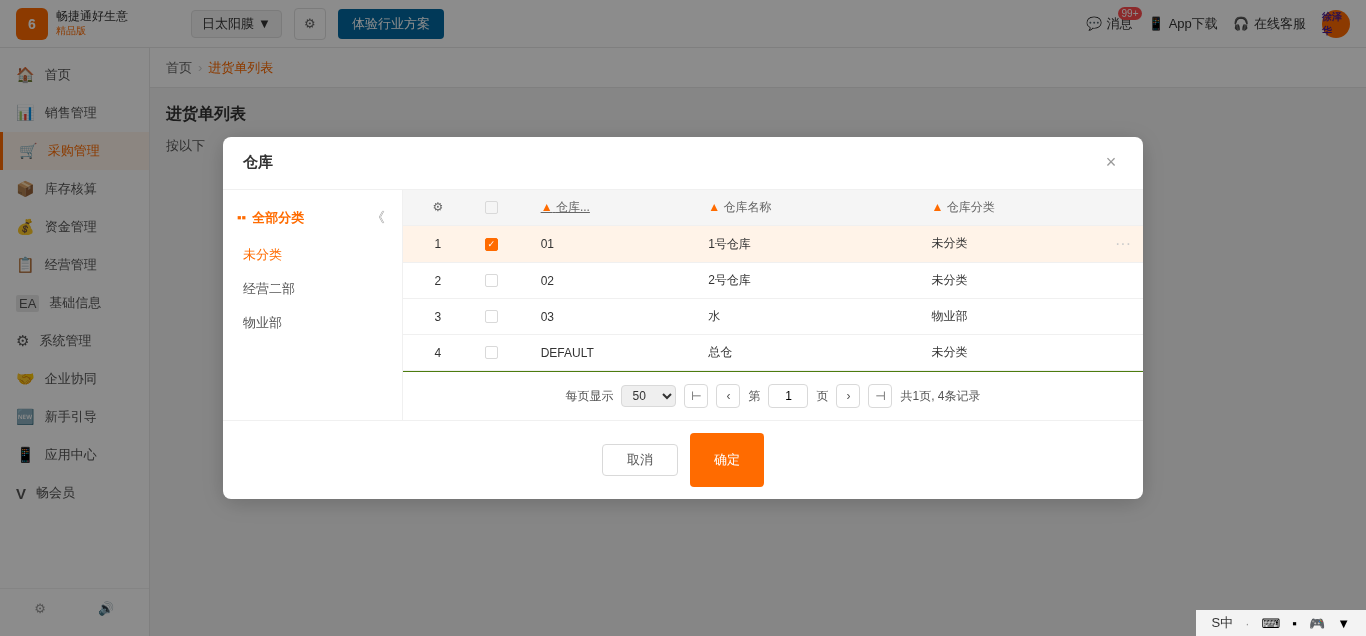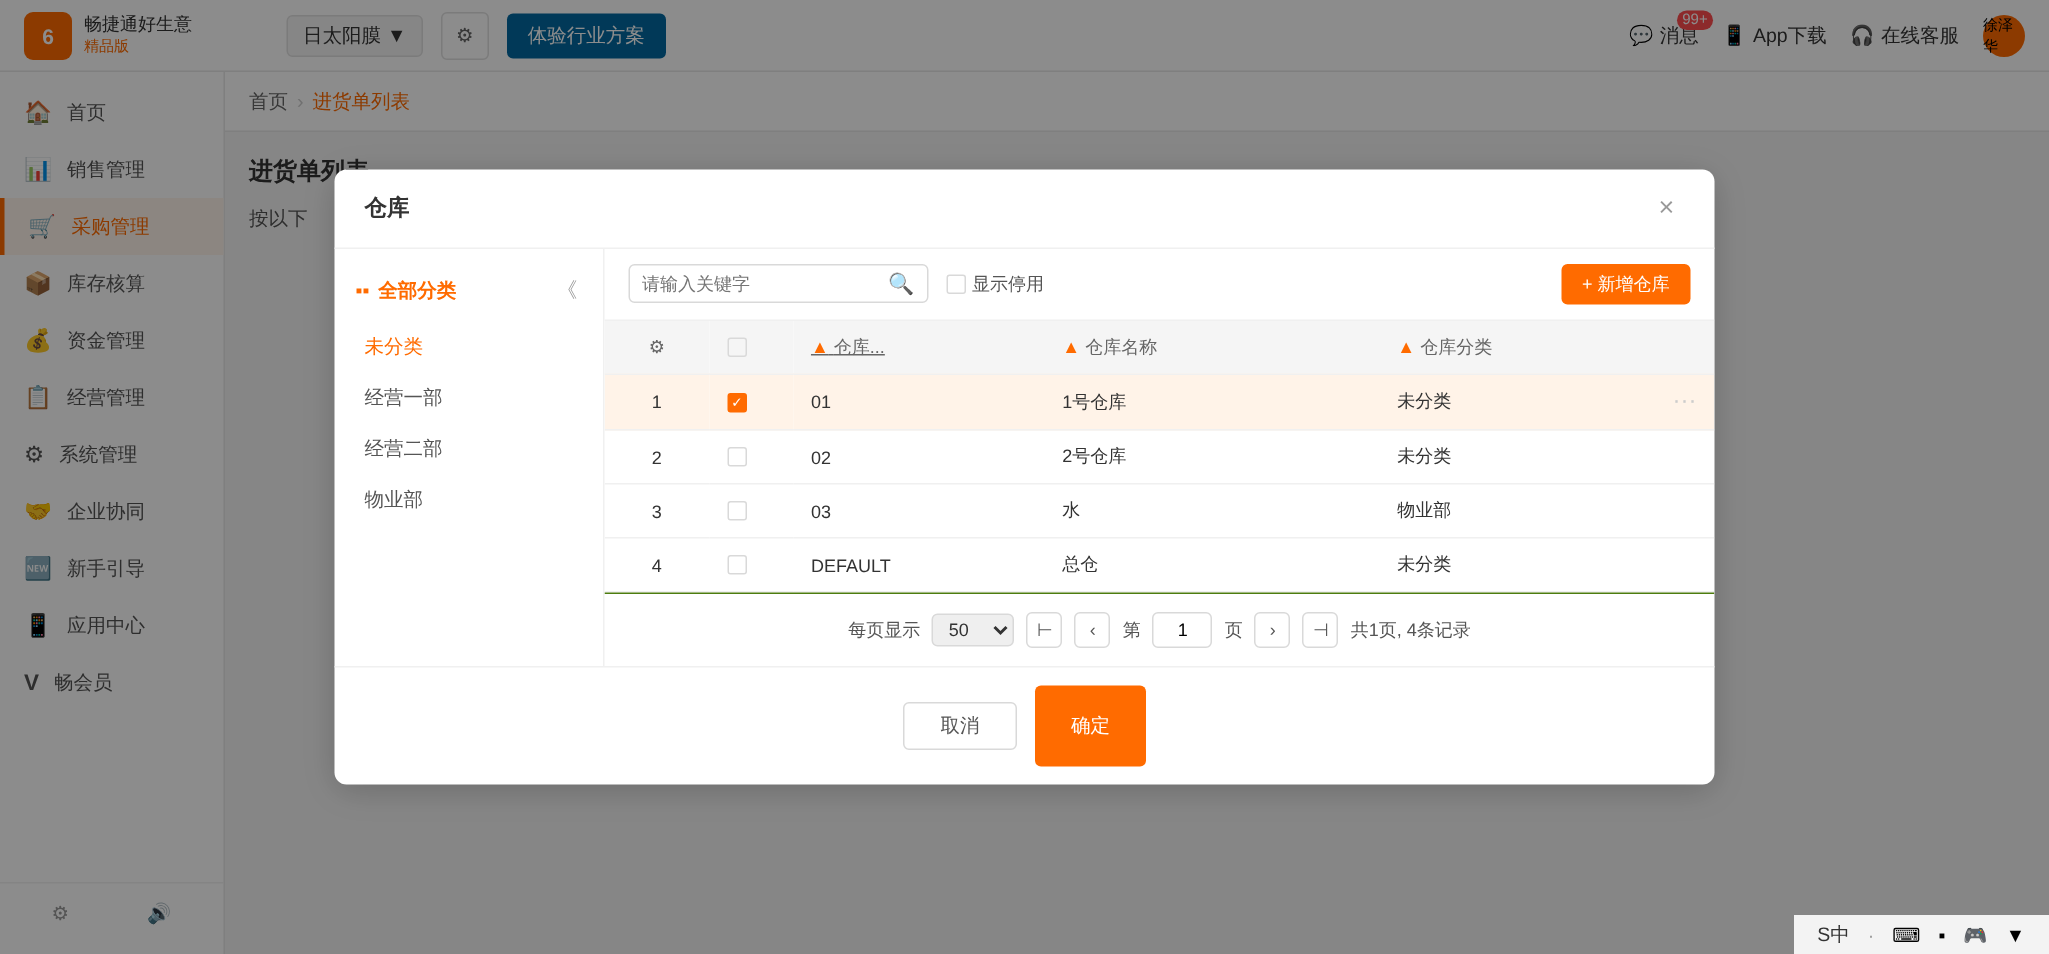--- a/index.html
+++ b/index.html
@@ -69,21 +69,21 @@
       padding: 1px 4px; border-radius: 8px;
       position: absolute; top: -8px; right: -10px;
     }
     .user-info {
       display: flex; align-items: center; gap: 4px;
       cursor: pointer;
     }
     .avatar {
       width: 28px; height: 28px; border-radius: 50%;
       background: #ff6b00; display: flex; align-items: center; justify-content: center;
-      color: #000000; font-size: 12px;
+      color: #4c1d95; font-size: 12px; font-weight: bold;
     }
 
     
     .main-layout {
       display: flex;
       height: calc(636px - 48px);
     }
 
     
     .sidebar {
@@ -388,20 +388,24 @@
     </div>
     <div class="sidebar-item">
       <span class="sidebar-icon">💰</span>
       <span>资金管理</span>
     </div>
     <div class="sidebar-item">
       <span class="sidebar-icon">📋</span>
       <span>经营管理</span>
     </div>
     <div class="sidebar-item">
+      <span class="sidebar-icon" style="font-size:13px;background:#e8e8e8;padding:1px 3px;border-radius:2px;">EA</span>
+      <span>基础信息</span>
+    </div>
+    <div class="sidebar-item">
       <span class="sidebar-icon">⚙</span>
       <span>系统管理</span>
     </div>
     <div class="sidebar-item">
       <span class="sidebar-icon">🤝</span>
       <span>企业协同</span>
     </div>
     <div class="sidebar-item">
       <span class="sidebar-icon">🆕</span>
       <span>新手引导</span>
@@ -451,39 +455,25 @@
 
       <div class="modal-left">
         <div class="left-panel-header">
           <div class="left-panel-title">
             <span>▪▪</span>
             <span>全部分类</span>
           </div>
           <span class="collapse-btn">《</span>
         </div>
         <div class="category-item active">未分类</div>
-        <div class="category-item">经营一部</div>
         <div class="category-item">经营二部</div>
         <div class="category-item">物业部</div>
       </div>
 
       <div class="modal-right">
-        <div class="modal-toolbar">
-          <div style="display:flex;align-items:center;gap:12px;">
-            <div class="search-box">
-              <input type="text" placeholder="请输入关键字" style="">
-              <span class="search-icon">🔍</span>
-            </div>
-            <div class="show-disabled">
-              <div class="checkbox"></div>
-              <span>显示停用</span>
-            </div>
-          </div>
-          <button class="add-btn">+ 新增仓库</button>
-        </div>
 
         <div class="modal-table">
           <table>
             <thead>
               <tr>
                 <th class="th-settings">
                   <span>⚙</span>
                 </th>
                 <th class="th-check">
                   <div class="checkbox"></div>

